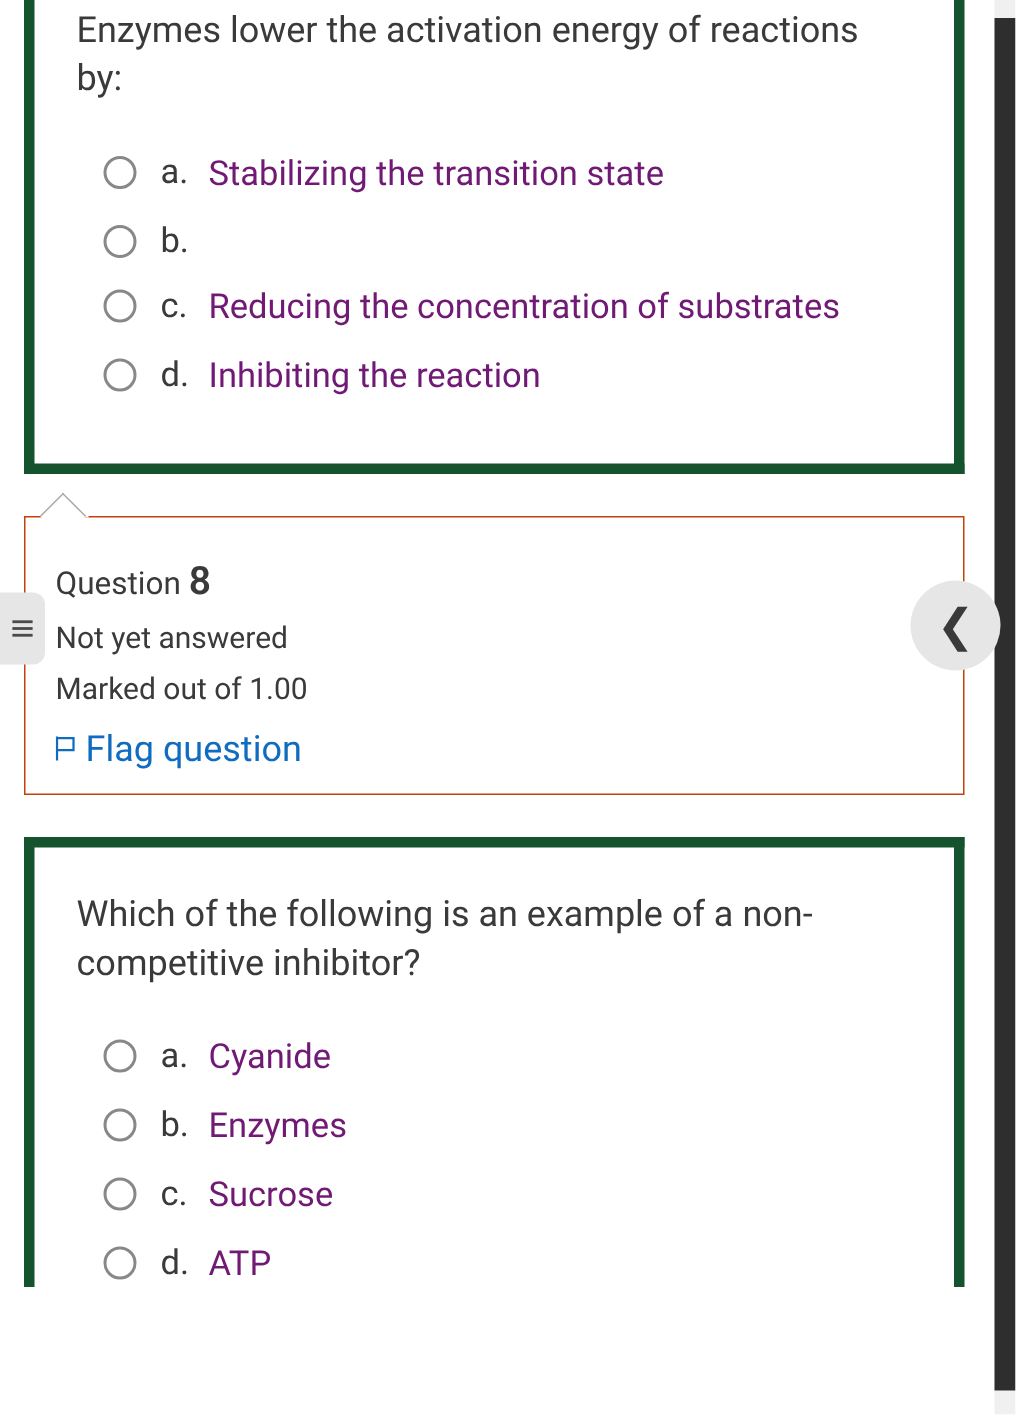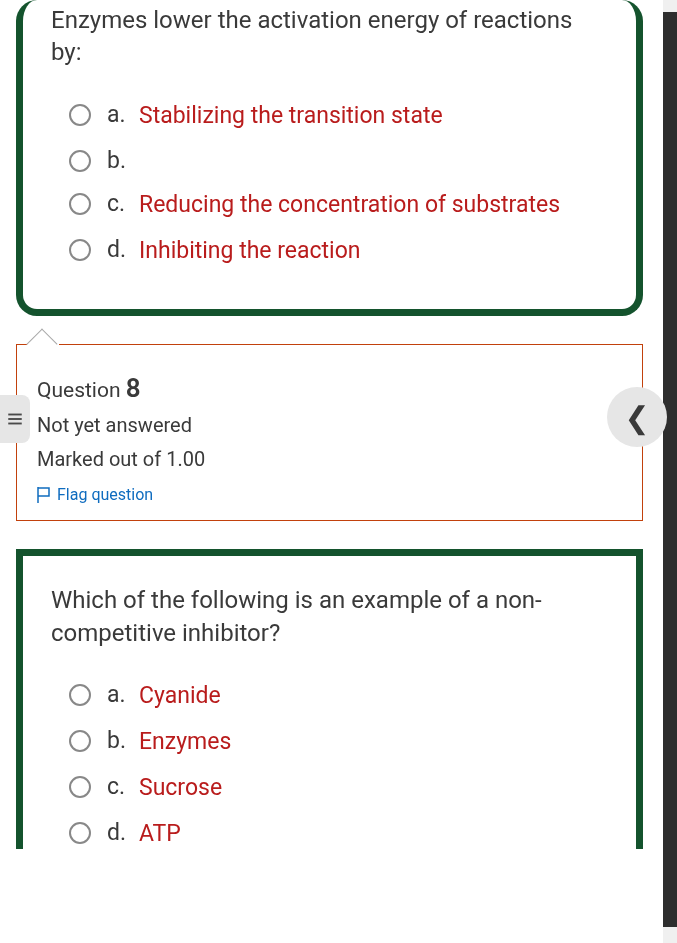--- a/index.html
+++ b/index.html
@@ -39,21 +39,20 @@
       border: 7px solid #14532d;
       background: #fff;
       padding: 28px 28px 28px 28px;
       margin-bottom: 28px;
       position: relative;
     }
     .question-card.first {
       border-top: none;
       margin-top: 0;
       padding-top: 4px;
-      border-radius: 21px;
     }
     .question-prompt {
       font-size: 24px;
       color: #3a3a3a;
       line-height: 1.35;
       margin-bottom: 32px;
     }
     .options {
       padding-left: 18px;
     }
@@ -74,21 +73,21 @@
       background: #fff;
     }
     .option-letter {
       font-size: 23px;
       color: #3a3a3a;
       width: 32px;
       min-width: 32px;
     }
     .option-text {
       font-size: 23px;
-      color: #b91c1c;
+      color: #701a75;
       line-height: 1.3;
     }
     .info-card {
       border: 1px solid #c2410c;
       background: #fff;
       padding: 18px 20px 16px 20px;
       margin-bottom: 28px;
       position: relative;
     }
     .info-card::before {
@@ -127,21 +126,21 @@
       color: #3a3a3a;
       margin-bottom: 10px;
     }
     .q-marks {
       font-size: 20px;
       color: #3a3a3a;
       margin-bottom: 14px;
     }
     .flag-link {
       color: #0f6cbf;
-      font-size: 16px;
+      font-size: 24px;
       cursor: pointer;
       display: flex;
       align-items: center;
       gap: 6px;
     }
     .flag-icon {
       width: 14px;
       height: 18px;
       position: relative;
     }

